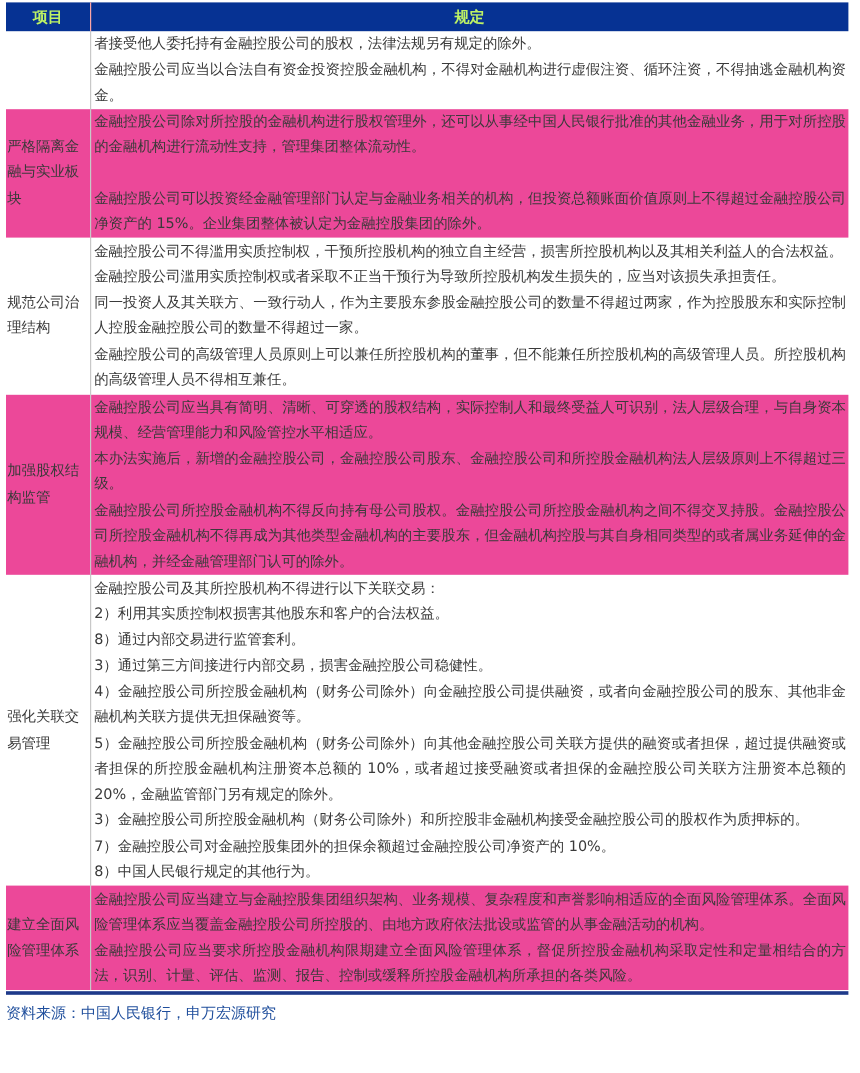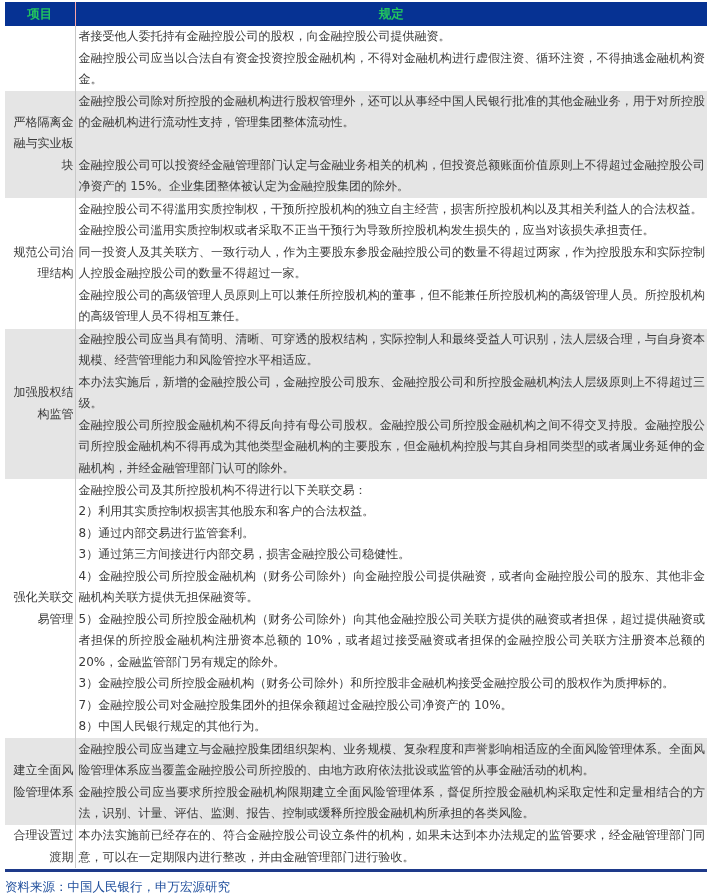--- a/index.html
+++ b/index.html
@@ -8,28 +8,28 @@
     font-family: "DejaVu Sans", "Liberation Sans", sans-serif;
     color: #333333;
   }
   .wrap { position: relative; left: 5px; top: 2px; width: 702px; }
   table.reg {
     width: 702px; border-collapse: collapse; table-layout: fixed;
   }
   col.c1 { width: 70px; }
   col.c2 { width: 632px; }
   thead th {
-    background: #063293; color: #22c55e; font-weight: bold;
+    background: #063293; color: #bef264; font-weight: bold;
     font-size: 12.5px; height: 24px; padding: 0; 
   }
   thead th + th { border-left: 1px solid #fca5a5; }
   tbody td { padding: 0; vertical-align: middle; font-size: 12px; line-height: 21.5px; }
-  tbody tr.shade td { background: #e5e5e5; }
+  tbody tr.shade td { background: #ec4899; }
   td.item {
-    text-align: right; padding: 0 1px; color: #3a3a3a;
+    text-align: left; padding: 0 1px; color: #3a3a3a;
     letter-spacing: 0px;
   }
   td.rule {
     border-left: 1px solid #c8c8c8; padding-left: 3px; padding-right: 2px;
     color: #3a3a3a;
   }
   td.rule p { margin: 0; text-align: justify; }
   .bottom-line { width: 702px; height: 3px; background: #1e3a8a; margin-top: 1px; }
   .source {
     font-size: 12.5px; color: #1f4e9c; margin-top: 6px; line-height: 18px;
@@ -47,21 +47,21 @@
     <thead>
       <tr>
         <th>项目</th>
         <th>规定</th>
       </tr>
     </thead>
     <tbody id="tbody">
       <tr style="height:63px">
         <td class="item"></td>
         <td class="rule">
-          <p>者接受他人委托持有金融控股公司的股权，向金融控股公司提供融资。</p>
+          <p>者接受他人委托持有金融控股公司的股权，法律法规另有规定的除外。</p>
           <p>金融控股公司应当以合法自有资金投资控股金融机构，不得对金融机构进行虚假注资、循环注资，不得抽逃金融机构资金。</p>
         </td>
       </tr>
       <tr class="shade" style="height:107px">
         <td class="item">严格隔离金融与实业板块</td>
         <td class="rule">
           <p style="margin-bottom:21px">金融控股公司除对所控股的金融机构进行股权管理外，还可以从事经中国人民银行批准的其他金融业务，用于对所控股的金融机构进行流动性支持，管理集团整体流动性。</p>
           <p>金融控股公司可以投资经金融管理部门认定与金融业务相关的机构，但投资总额账面价值原则上不得超过金融控股公司净资产的 15%。企业集团整体被认定为金融控股集团的除外。</p>
         </td>
       </tr>
@@ -96,23 +96,17 @@
           <p>8）中国人民银行规定的其他行为。</p>
         </td>
       </tr>
       <tr class="shade" style="height:87px">
         <td class="item">建立全面风险管理体系</td>
         <td class="rule">
           <p>金融控股公司应当建立与金融控股集团组织架构、业务规模、复杂程度和声誉影响相适应的全面风险管理体系。全面风险管理体系应当覆盖金融控股公司所控股的、由地方政府依法批设或监管的从事金融活动的机构。</p>
           <p>金融控股公司应当要求所控股金融机构限期建立全面风险管理体系，督促所控股金融机构采取定性和定量相结合的方法，识别、计量、评估、监测、报告、控制或缓释所控股金融机构所承担的各类风险。</p>
         </td>
       </tr>
-      <tr style="height:43px">
-        <td class="item">合理设置过渡期</td>
-        <td class="rule">
-          <p>本办法实施前已经存在的、符合金融控股公司设立条件的机构，如果未达到本办法规定的监管要求，经金融管理部门同意，可以在一定期限内进行整改，并由金融管理部门进行验收。</p>
-        </td>
-      </tr>
     </tbody>
   </table>
   <div class="bottom-line"></div>
   <div class="source">资料来源：中国人民银行，申万宏源研究</div>
 </div>
 
 </body></html>

